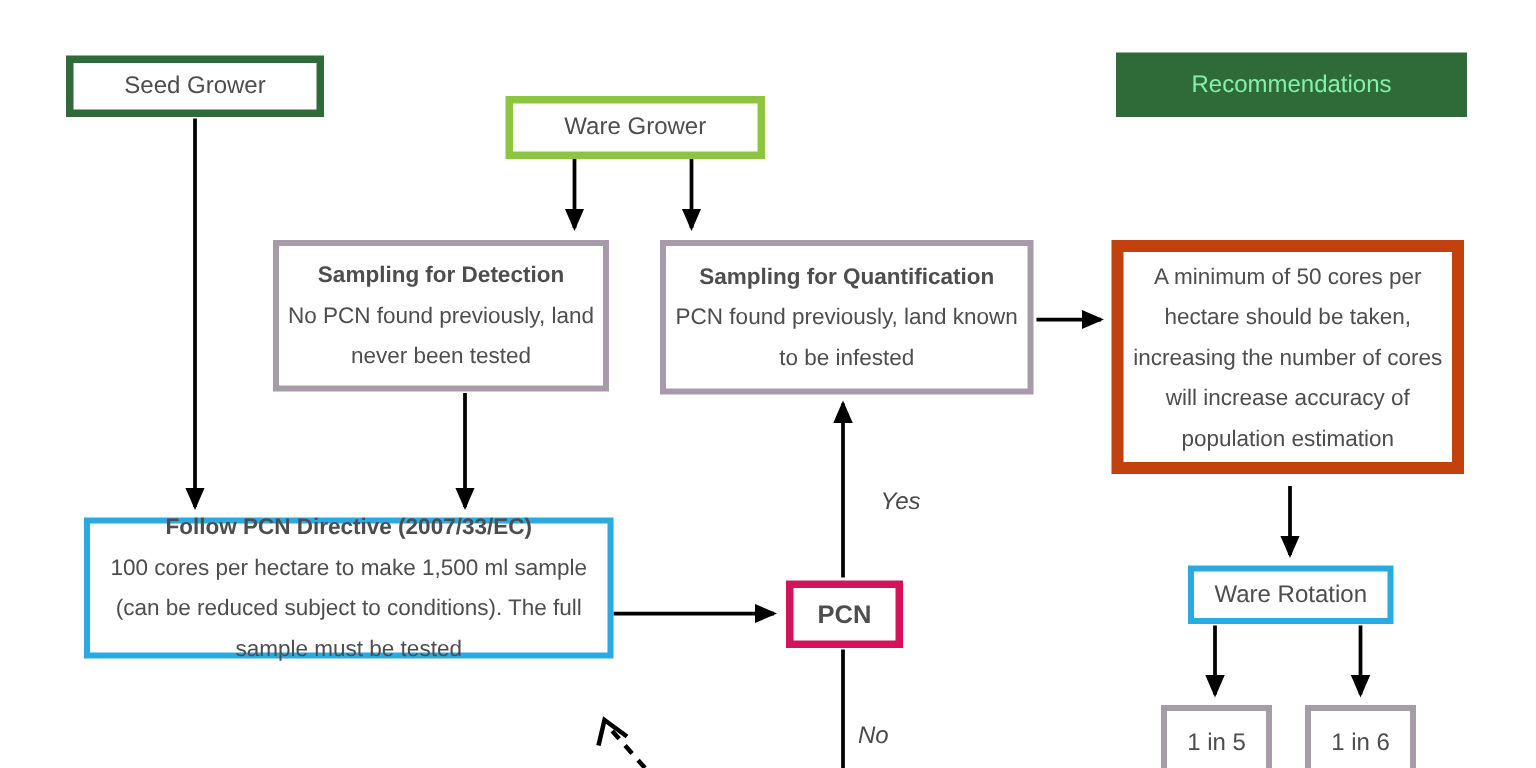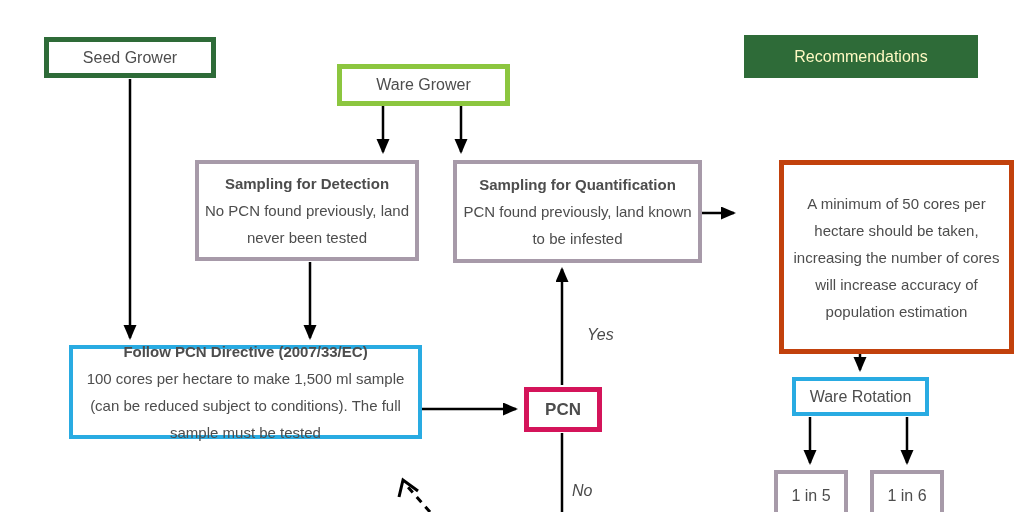--- a/index.html
+++ b/index.html
@@ -2,29 +2,29 @@
 <html><head>
 <meta charset="utf-8">
 <style>
   html,body{margin:0;padding:0;}
   body{font-family:"Liberation Sans",sans-serif;background:#ffffff;}
   #canvas{position:relative;width:1024px;height:512px;background:#ffffff;overflow:hidden;}
   .box{position:absolute;box-sizing:border-box;background:#ffffff;color:#4d4d4d;
        display:flex;flex-direction:column;align-items:center;justify-content:center;
        text-align:center;}
   .label-box{font-size:16px;}
-  .multi-box{font-size:15px;line-height:27px;padding:4px 2px;margin-left:13px;}
+  .multi-box{font-size:15px;line-height:27px;padding:4px 2px;}
   .multi-box .title{font-weight:bold;}
   
   #seed-grower{left:44px;top:37px;width:172px;height:41px;border:5px solid #2e6b38;}
   #ware-grower{left:337px;top:36px;width:173px;height:42px;border:5px solid #8cc63f;margin-top:28px;}
-  #recommendations-header{left:744px;top:35px;width:234px;height:43px;background:#2e6b38;color:#fef9c3;font-size:16px;}
+  #recommendations-header{left:744px;top:35px;width:234px;height:43px;background:#2e6b38;color:#86efac;font-size:16px;}
   #sampling-detection{left:182px;top:160px;width:224px;height:101px;border:4px solid #a79aa9;}
   #sampling-quantification{left:440px;top:160px;width:249px;height:103px;border:4px solid #a79aa9;}
-  #recommendation-detail{left:766px;top:160px;width:235px;height:194px;border:5px solid #c2410c;}
+  #recommendation-detail{left:741px;top:160px;width:235px;height:156px;border:8px solid #c2410c;}
   #follow-directive{left:56px;top:345px;width:353px;height:94px;border:4px solid #29abe2;}
   #pcn-box{left:524px;top:387px;width:78px;height:45px;border:5px solid #d4145a;font-size:17px;font-weight:bold;}
   #crop-rotation{left:792px;top:377px;width:137px;height:39px;border:4px solid #29abe2;}
   #rotation-1in5{left:774px;top:470px;width:74px;height:52px;border:4px solid #a79aa9;}
   #rotation-1in6{left:870px;top:470px;width:74px;height:52px;border:4px solid #a79aa9;}
   .decision-label{position:absolute;font-size:16px;font-style:italic;color:#4a4a4a;}
   #yes-label{left:570px;top:326px;margin-left:17px;}
   #no-label{left:572px;top:482px;}
   #arrow-layer{position:absolute;left:0;top:0;width:1024px;height:512px;pointer-events:none;}
 </style>

